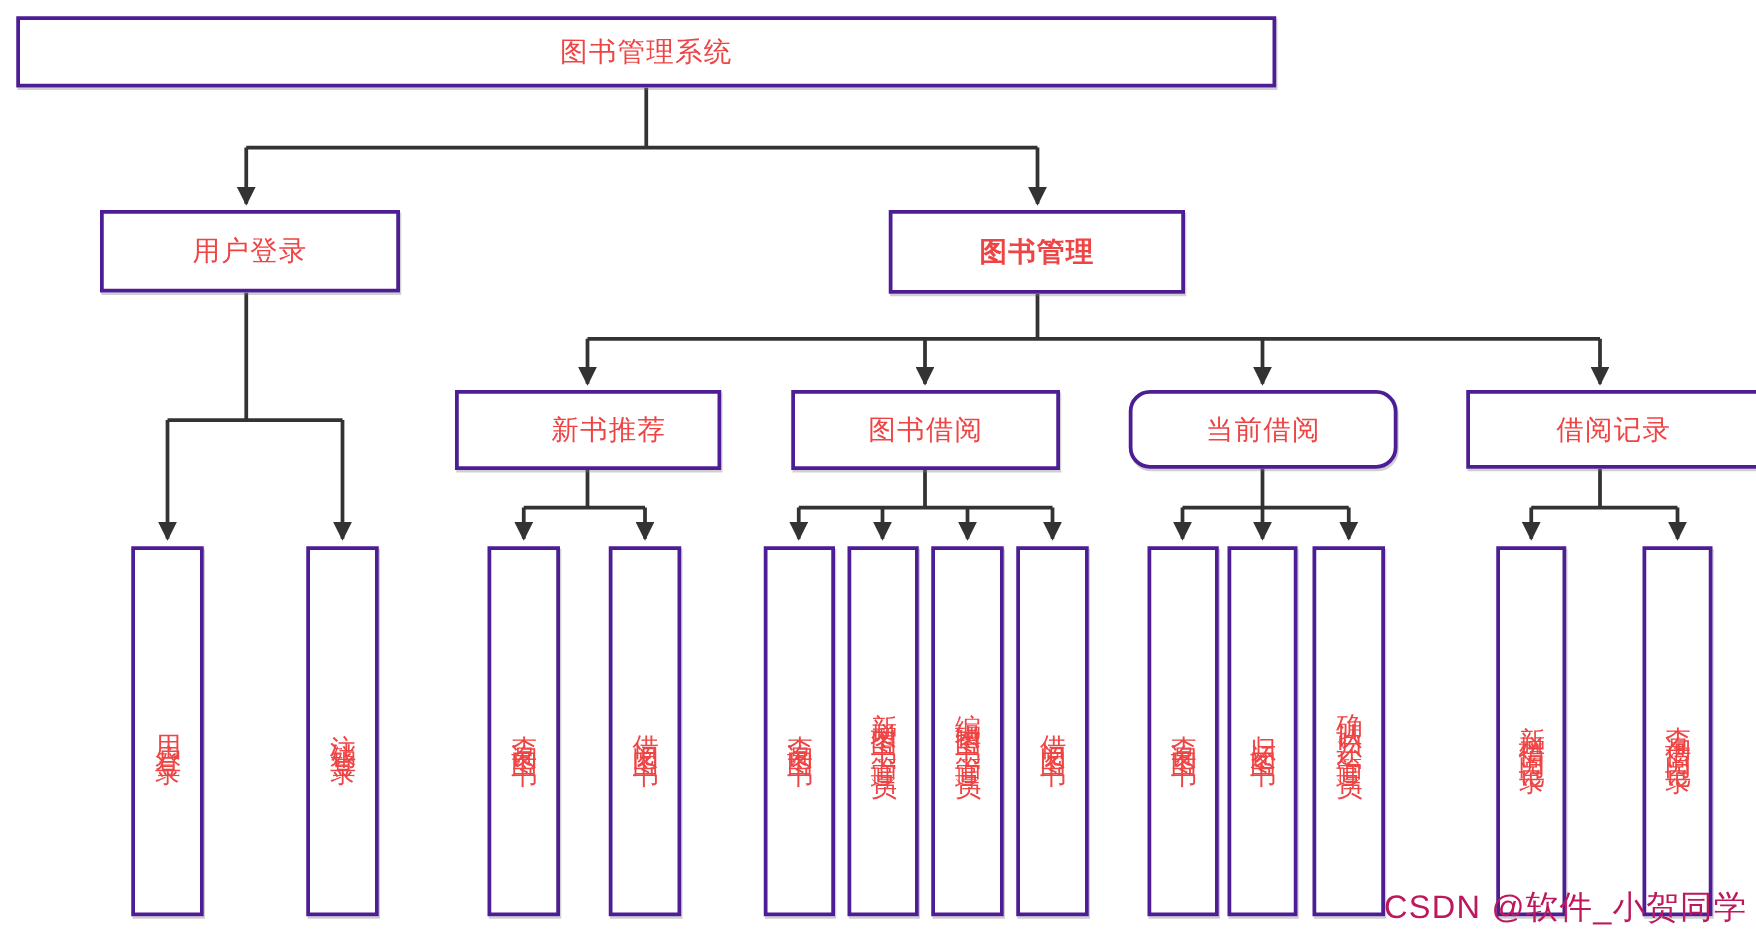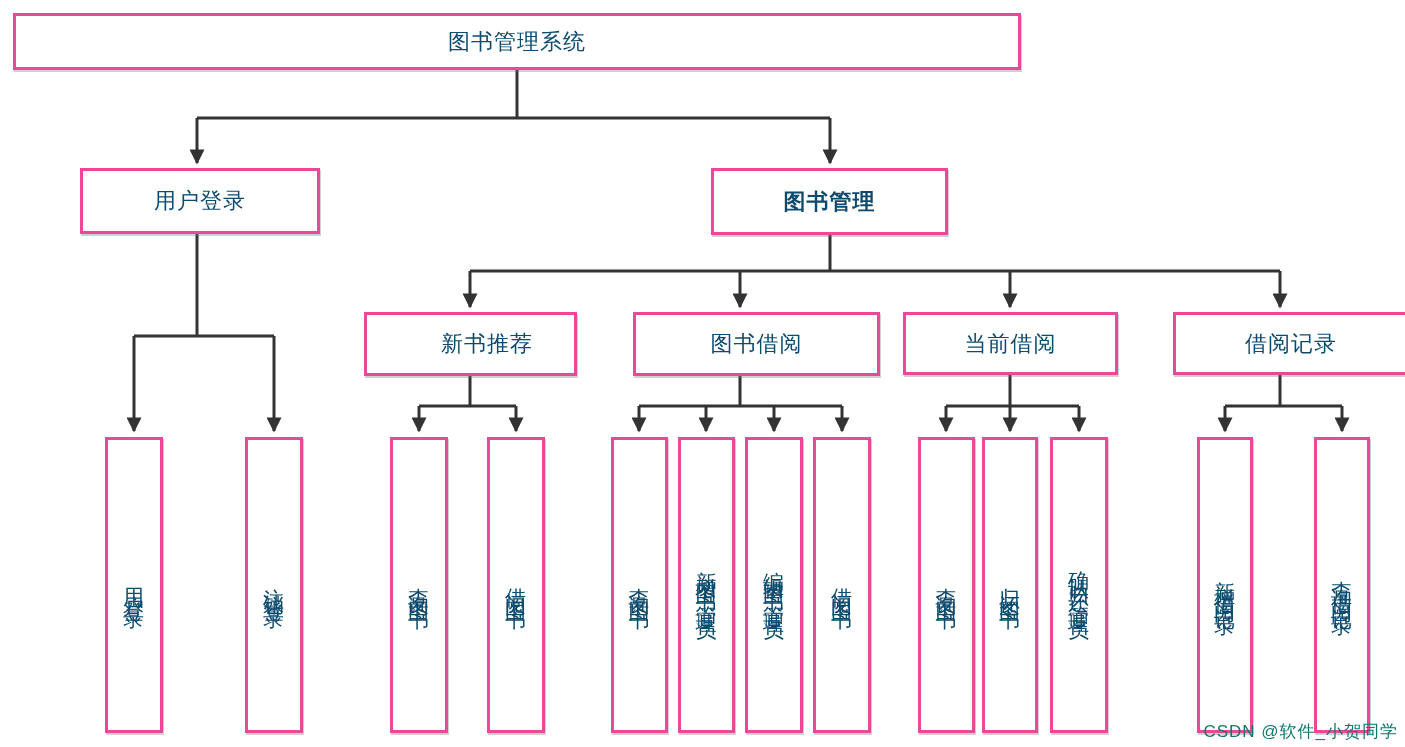--- a/index.html
+++ b/index.html
@@ -18,22 +18,22 @@
   .connectors {
     position: absolute;
     left: 0;
     top: 0;
     z-index: 1;
   }
   .node {
     position: absolute;
     box-sizing: border-box;
     background: #ffffff;
-    border: 3px solid #ec4899;
-    color: #0c4a6e;
+    border: 3px solid #4c1d95;
+    color: #ef4444;
     display: flex;
     align-items: center;
     justify-content: center;
     z-index: 2;
     box-shadow: 1px 2px 0 rgba(120,120,120,0.35);
   }
   .node.h {
     font-size: 22px;
     letter-spacing: 1px;
     white-space: nowrap;
@@ -42,22 +42,22 @@
     writing-mode: vertical-rl;
     text-orientation: mixed;
     font-size: 21px;
     letter-spacing: 7px;
     line-height: 1;
   }
   .watermark {
     position: absolute;
     right: 7px;
     bottom: 4px;
-    font-size: 17px;
-    color: #0f766e;
+    font-size: 26px;
+    color: #be185d;
     letter-spacing: 1px;
     z-index: 3;
     white-space: nowrap;
   }
 </style>
 </head>
 <body>
 
 <div class="canvas">
 
@@ -110,22 +110,22 @@
       <path d="M1342,406 L1342,431" marker-end="url(#arrow)"></path>
     </g>
   </svg>
 
   <div class="node h" style="left:13px; top:13px; width:1008px; height:57px;">图书管理系统</div>
 
   <div class="node h" style="left:80px; top:168px; width:240px; height:66px;">用户登录</div>
   <div class="node h" style="left:711px; top:168px; width:237px; height:67px;font-weight:bold;">图书管理</div>
 
   <div class="node h" style="left:364px; top:312px; width:213px; height:64px;padding-left:33px;">新书推荐</div>
-  <div class="node h" style="left:633px; top:312px; width:247px; height:64px;">图书借阅</div>
-  <div class="node h" style="left:903px; top:312px; width:215px; height:63px;">当前借阅</div>
+  <div class="node h" style="left:633px; top:312px; width:215px; height:64px;">图书借阅</div>
+  <div class="node h" style="left:903px; top:312px; width:215px; height:63px;border-radius:17px;">当前借阅</div>
   <div class="node h" style="left:1173px; top:312px; width:236px; height:63px;">借阅记录</div>
 
   <div class="node v" style="left:105px; top:437px; width:58px; height:296px;">用户登录</div>
   <div class="node v" style="left:245px; top:437px; width:58px; height:296px;">注销登录</div>
 
   <div class="node v" style="left:390px; top:437px; width:58px; height:296px;">查询图书</div>
   <div class="node v" style="left:487px; top:437px; width:58px; height:296px;">借阅图书</div>
 
   <div class="node v" style="left:611px; top:437px; width:57px; height:296px;">查询图书</div>
   <div class="node v" style="left:678px; top:437px; width:57px; height:296px;">新增图书（管理员）</div>

